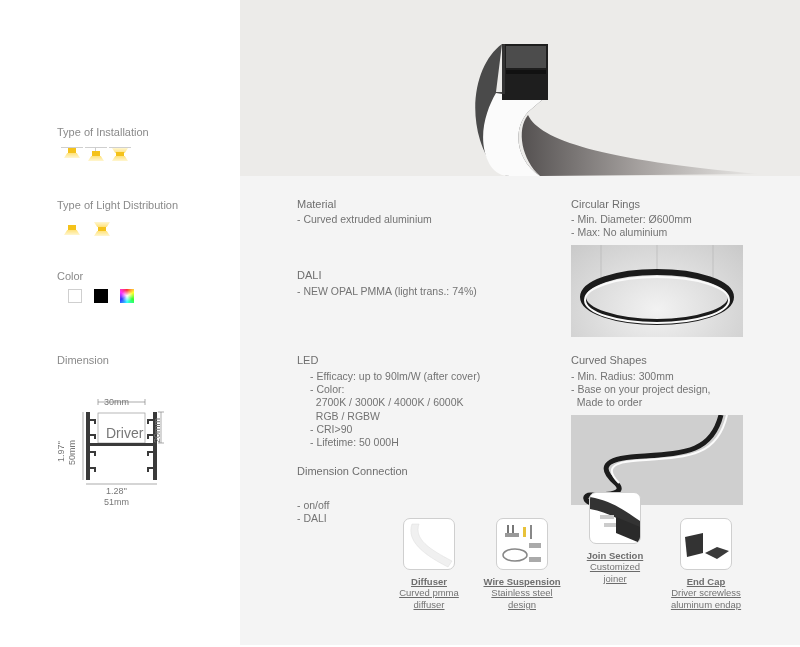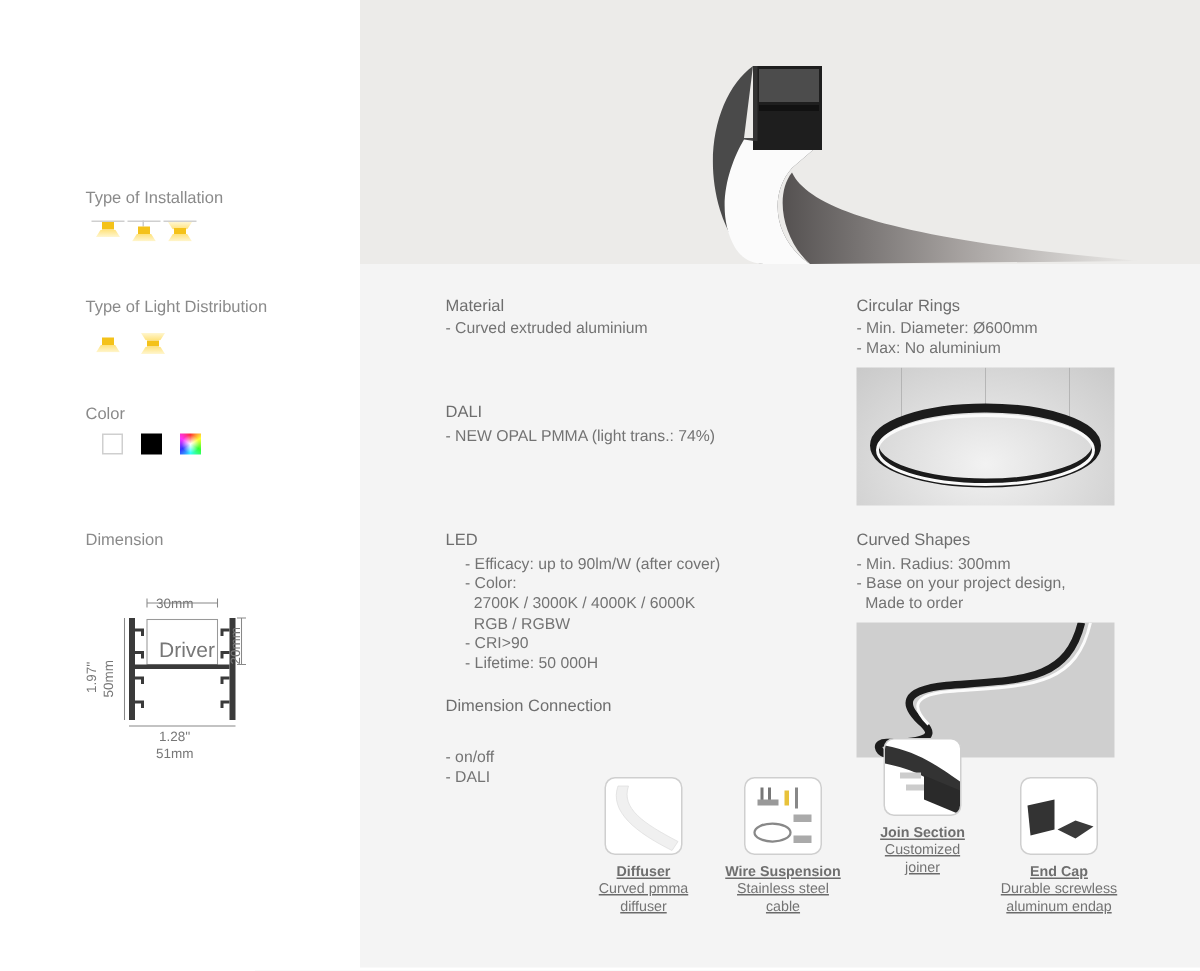--- a/index.html
+++ b/index.html
@@ -185,21 +185,21 @@
       <rect x="8" y="14" width="14" height="4" fill="#999"></rect>
       <rect x="26" y="8" width="3" height="10" fill="#e8c23a"></rect>
         <rect x="33" y="6" width="2" height="14" fill="#888"></rect>
       <ellipse cx="18" cy="36" rx="12" ry="6" fill="none" stroke="#888" stroke-width="1.5"></ellipse>
       <rect x="32" y="24" width="12" height="5" fill="#aaa"></rect>
         <rect x="32" y="38" width="12" height="5" fill="#aaa"></rect>
     </svg>
   </div>
   <div class="name">Wire Suspension</div>
   <div class="desc">Stainless steel
-cable</div>
+design</div>
 </div>
 <div class="acc" style="left:575px;top:492px">
   <div class="thumb">
     <svg width="50" height="50" viewBox="0 0 50 50">
       <path d="M0 4 C 20 8, 30 14, 50 28 L 50 40 C 30 26, 20 20, 0 16 Z" fill="#333"></path>
       <rect x="10" y="22" width="14" height="4" fill="#ccc"></rect>
         <rect x="14" y="30" width="14" height="4" fill="#ccc"></rect>
       <path d="M26 24 L 50 34 L 50 50 L 26 40 Z" fill="#2a2a2a"></path>
     </svg>
   </div>
@@ -208,15 +208,15 @@
 joiner</div>
 </div>
 <div class="acc" style="left:666px;top:518px">
   <div class="thumb">
     <svg width="50" height="50" viewBox="0 0 50 50">
       <path d="M4 18 L 22 14 L 22 34 L 6 38 Z" fill="#333"></path>
       <path d="M24 34 L 36 28 L 48 32 L 36 40 Z" fill="#3a3a3a"></path>
     </svg>
   </div>
   <div class="name">End Cap</div>
-  <div class="desc">Durable screwless
+  <div class="desc">Driver screwless
 aluminum endap</div>
 </div>
 
 </body></html>

